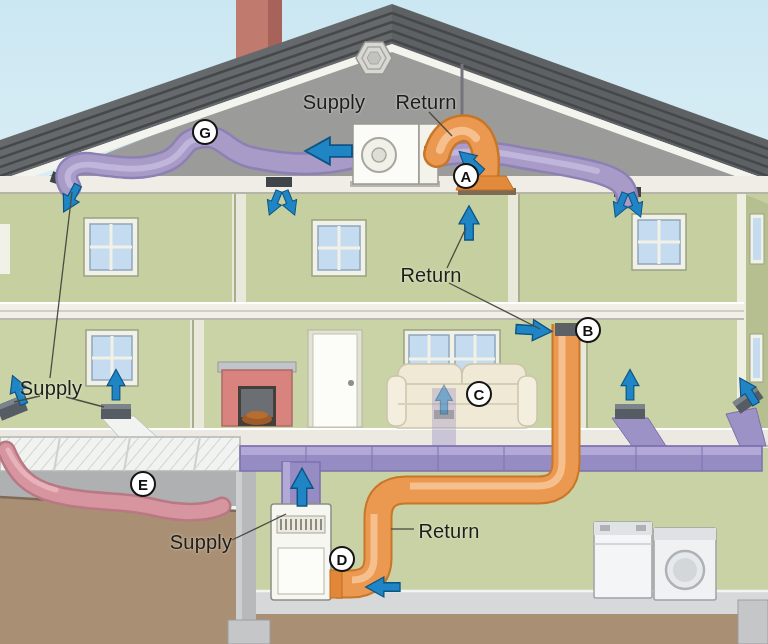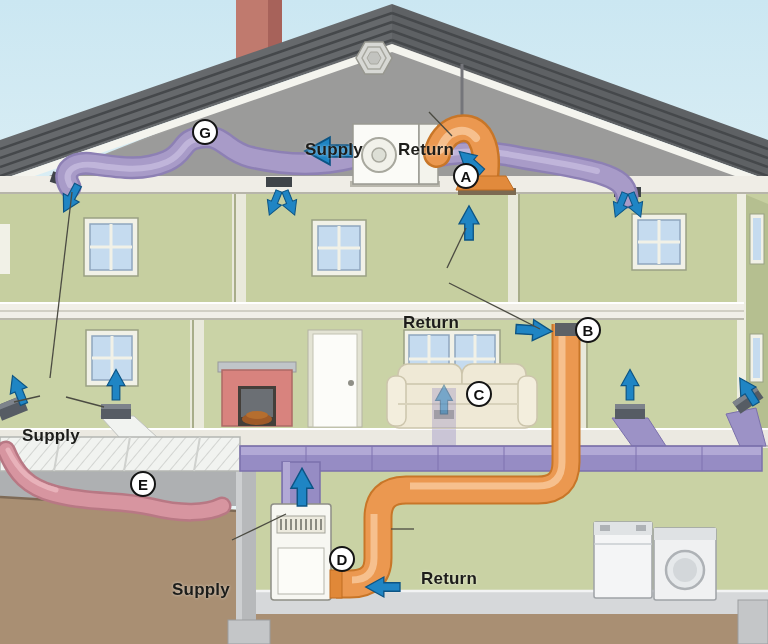--- a/index.html
+++ b/index.html
@@ -4,22 +4,22 @@
 <style>
   html,body{margin:0;padding:0;background:#777;}
   #stage{
     position:relative;width:768px;height:644px;overflow:hidden;
     background:linear-gradient(180deg,#cbe7f2 0%,#dff0f5 40%,#eef7f7 100%);
     font-family:"Liberation Sans",sans-serif;
   }
   #scene{position:absolute;left:0;top:0;}
   .lbl{
     position:absolute;transform:translate(-50%,-50%);
-    font-size:17px;font-weight:700;color:#1d1d1a;letter-spacing:.2px;
-    text-shadow:0 0 3px rgba(255,255,255,.65);white-space:nowrap;margin-top:48px;
+    font-size:20px;font-weight:400;color:#1d1d1a;letter-spacing:.2px;
+    text-shadow:0 0 3px rgba(255,255,255,.65);white-space:nowrap;
   }
   .marker{
     position:absolute;width:26px;height:26px;border-radius:50%;
     background:#fff;border:2.5px solid #141414;box-sizing:border-box;
     transform:translate(-50%,-50%);
     display:flex;align-items:center;justify-content:center;
     font-size:15px;font-weight:800;color:#101010;line-height:1;
   }
   .arrow{fill:#1f85c4;stroke:#0c5484;stroke-width:1.4;}
   .ghost{opacity:.5;}

